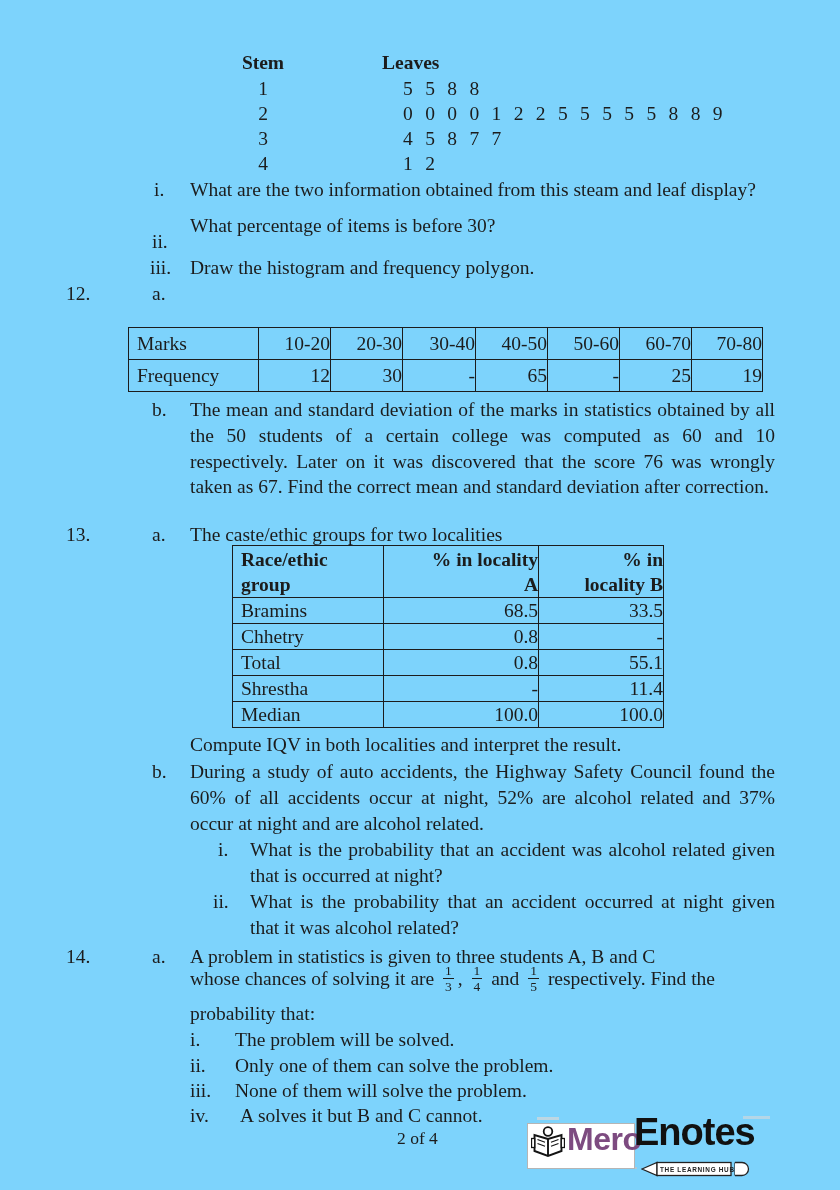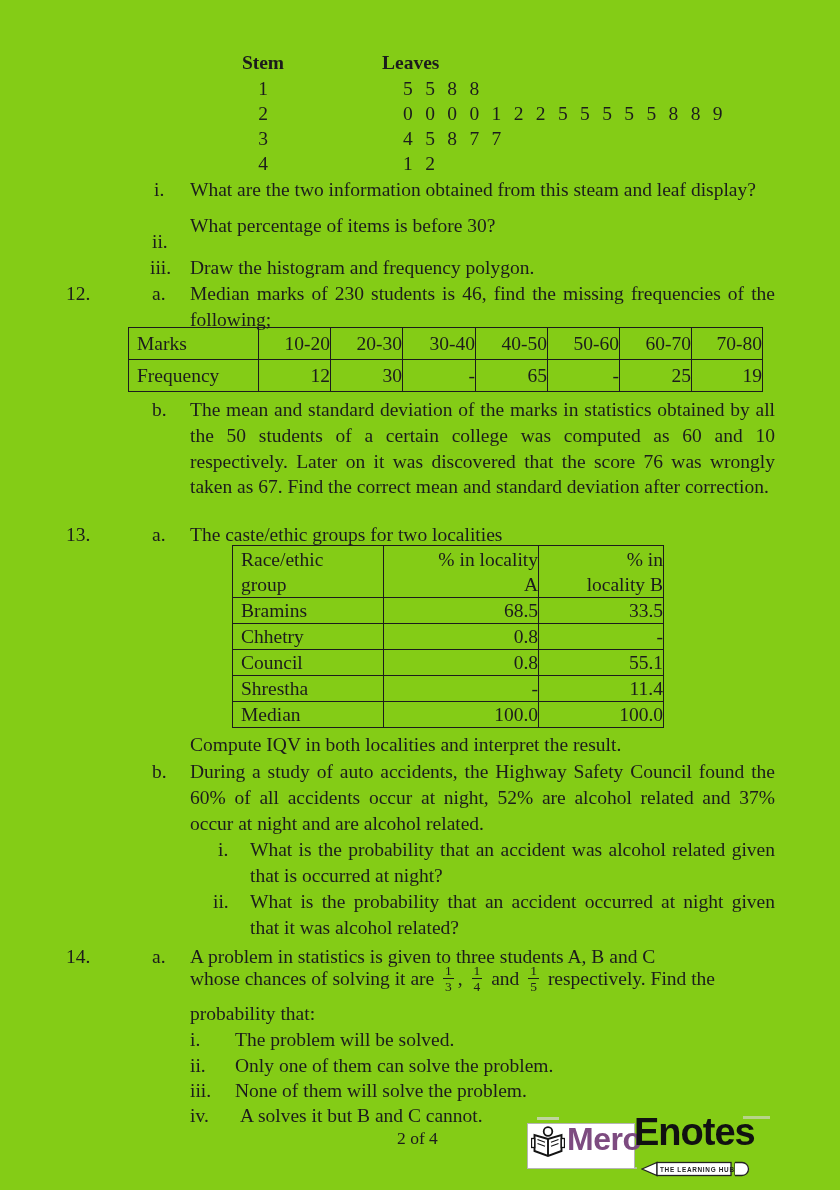--- a/index.html
+++ b/index.html
@@ -1,17 +1,17 @@
 <!DOCTYPE html>
 <html><head>
 <meta charset="utf-8">
 <style>
   html,body{margin:0;padding:0;background:#ffffff;}
   .page{
-    position:relative;width:840px;height:1190px;background:#84cc16;
+    position:relative;width:840px;height:1190px;background:#7dd3fc;
     font-family:"Liberation Serif","DejaVu Serif",serif;
     color:#1c1c1c;font-size:19.5px;line-height:25.8px;overflow:hidden;
   }
   .abs{position:absolute;}
   .just{text-align:justify;text-justify:inter-word;}
   
   .sl-row{position:absolute;left:238px;white-space:nowrap;}
   .sl-stem{display:inline-block;width:50px;text-align:center;}
   .sl-leaves{display:inline-block;margin-left:115px;word-spacing:7.5px;}
   .sl-head .sl-leaves{margin-left:94px;word-spacing:normal;font-weight:bold;}
@@ -19,21 +19,21 @@
   
   .qnum{position:absolute;left:66px;width:44px;}
   .qlet{position:absolute;left:152px;width:30px;}
   .rnum{position:absolute;left:152px;width:34px;}
   
   table{border-collapse:collapse;table-layout:fixed;}
   td{border:1.6px solid #1c1c1c;font-size:19.5px;padding:0;text-align:right;vertical-align:middle;}
   .t1 td{height:31px;}
   .t1 td.lft, .t2 td.lft{text-align:left;padding-left:8px;}
   .t2 td{height:25px;line-height:25px;}
-  .t2 td.hdr{height:51px;line-height:25px;}
+  .t2 td.hdr{height:51px;line-height:25px;font-weight:bold;}
   
   .fracline{height:44px;line-height:44px;white-space:nowrap;}
   .frac{display:inline-block;vertical-align:middle;text-align:center;font-size:13.5px;line-height:1.12;margin:0 4px;position:relative;top:-2px;}
   .frac .fnum{display:block;border-bottom:1.4px solid #1c1c1c;padding:0 2px;}
   .frac .fden{display:block;}
   
   .pageno{position:absolute;left:397px;top:1126px;font-size:17.5px;}
   .logo{position:absolute;left:527px;top:1119px;width:220px;height:60px;font-family:"Liberation Sans","DejaVu Sans",sans-serif;}
   .logo-box{position:absolute;left:0;top:4px;width:106px;height:44px;border:1px solid #b5b5b5;background:#fff;}
   .logo-person{position:absolute;left:4px;top:6px;}
@@ -68,21 +68,20 @@
 
   <span class="rnum abs" style="top:177px;left:154px;">i.</span>
   <div class="abs just" style="top:177px;left:190px;width:585px;">What are the two information obtained from this steam and leaf display?</div>
   <span class="rnum abs" style="top:229px;">ii.</span>
   <div class="abs" style="top:213px;left:190px;width:585px;">What percentage of items is before 30?</div>
   <span class="rnum abs" style="top:255px;left:150px;">iii.</span>
   <div class="abs" style="top:255px;left:190px;width:585px;">Draw the histogram and frequency polygon.</div>
 
   <span class="qnum" style="top:281px;">12.</span>
   <span class="qlet" style="top:281px;">a.</span>
-  <div class="abs just" style="top:281px;left:190px;width:585px;">Median marks of 230 students is 46, find the missing frequencies of the following;</div>
 
   <table class="t1 abs" style="top:327px;left:128px;">
     <colgroup>
         <col style="width:130px;">
         <col style="width:72px;">
         <col style="width:72px;">
         <col style="width:73px;">
         <col style="width:72px;">
         <col style="width:72px;">
         <col style="width:72px;">
@@ -144,21 +143,21 @@
       <td class="lft">Bramins</td>
       <td>68.5</td>
       <td>33.5</td>
     </tr>
     <tr>
       <td class="lft">Chhetry</td>
       <td>0.8</td>
       <td>-</td>
     </tr>
     <tr>
-      <td class="lft">Council</td>
+      <td class="lft">Total</td>
       <td>0.8</td>
       <td>55.1</td>
     </tr>
     <tr>
       <td class="lft">Shrestha</td>
       <td>-</td>
       <td>11.4</td>
     </tr>
     <tr>
       <td class="lft">Median</td>

